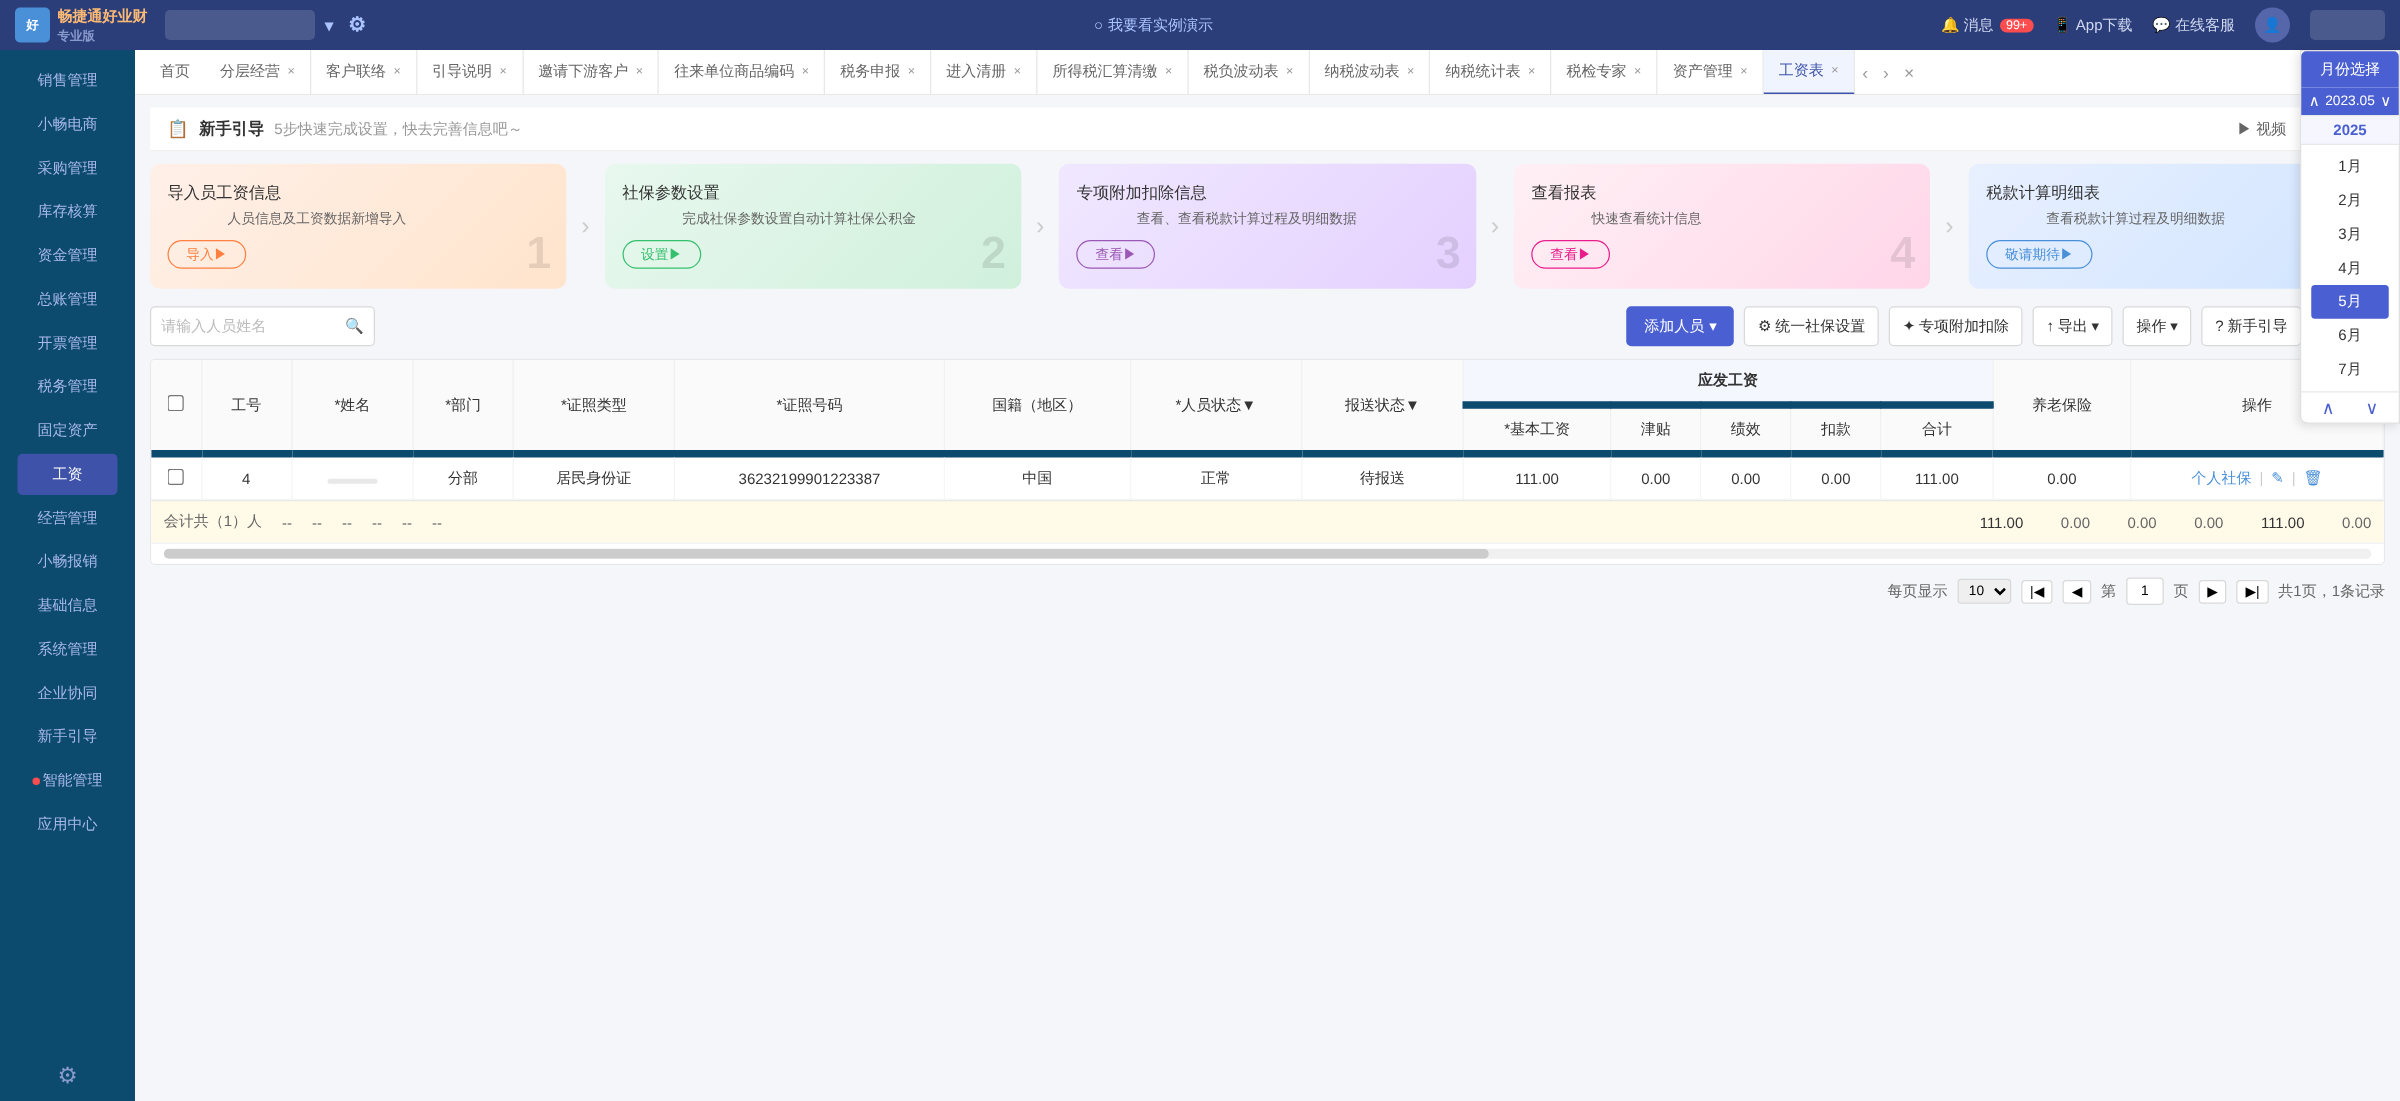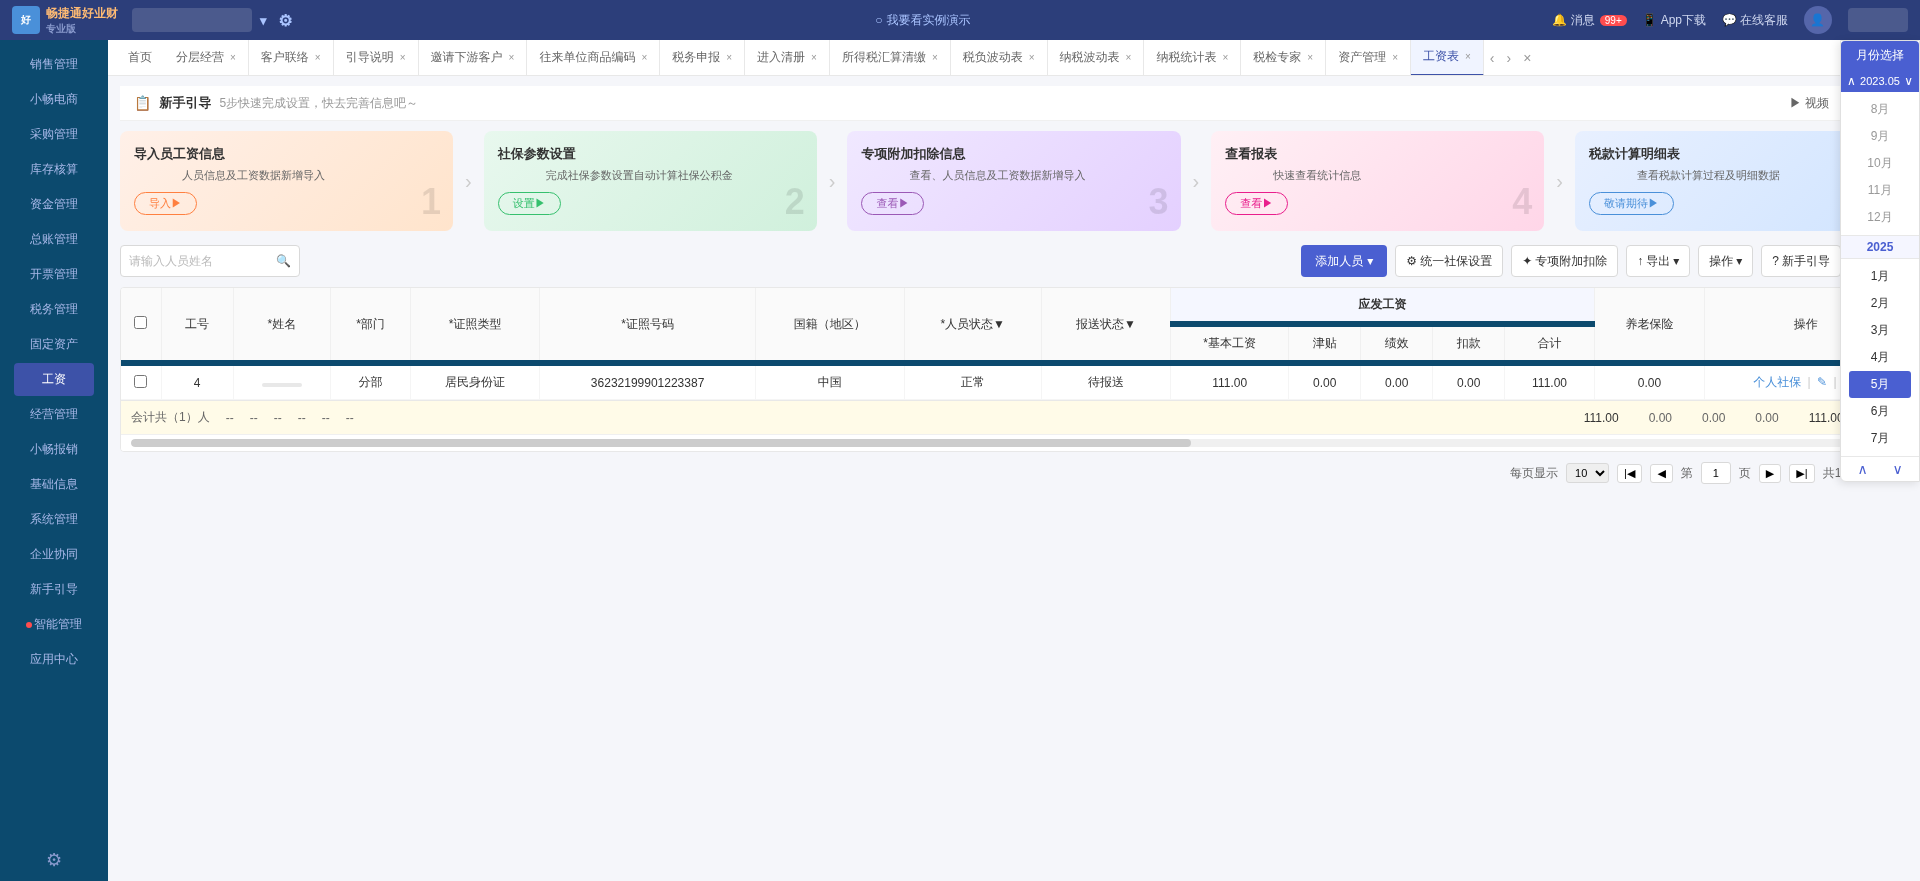--- a/index.html
+++ b/index.html
@@ -45,21 +45,21 @@
 
     
     .steps-container { display: flex; gap: 12px; margin-bottom: 14px; }
     .step-card { border-radius: 8px; padding: 14px; flex: 1; position: relative; min-height: 100px; }
     .step-card.orange { background: linear-gradient(135deg, #fff0e8, #ffe4cc); }
     .step-card.green { background: linear-gradient(135deg, #e8f8ee, #d0f0dc); }
     .step-card.purple { background: linear-gradient(135deg, #f0e8ff, #e4d0ff); }
     .step-card.pink { background: linear-gradient(135deg, #fff0f5, #ffd6e8); }
     .step-card.blue { background: linear-gradient(135deg, #e8f0ff, #d0e4ff); }
     .step-num { font-size: 36px; font-weight: bold; color: rgba(0,0,0,0.1); position: absolute; bottom: 8px; right: 12px; }
-    .step-title { font-size: 13px; font-weight: bold; color: #333; margin-bottom: 4px; }
+    .step-title { font-size: 13px; font-weight: normal; color: #333; margin-bottom: 4px; }
     .step-desc { font-size: 11px; color: #666; line-height: 1.5; margin-left: 48px; }
     .step-btn { display: inline-block; margin-top: 8px; padding: 3px 14px; border-radius: 12px; font-size: 11px; cursor: pointer; border: 1px solid; }
     .step-btn.orange { border-color: #ff8040; color: #ff8040; background: transparent; }
     .step-btn.green { border-color: #36c06e; color: #36c06e; background: transparent; }
     .step-btn.purple { border-color: #9b59b6; color: #9b59b6; background: transparent; }
     .step-btn.pink { border-color: #e91e8c; color: #e91e8c; background: transparent; }
     .step-btn.blue { border-color: #4a90d9; color: #4a90d9; background: transparent; }
     .step-arrow { display: flex; align-items: center; color: #ccc; font-size: 20px; flex-shrink: 0; align-self: center; }
 
     
@@ -258,21 +258,21 @@
             <div class="step-arrow">›</div>
             <div class="step-card green">
               <div class="step-title">社保参数设置</div>
               <div class="step-desc">完成社保参数设置自动计算社保公积金</div>
               <div class="step-btn green">设置▶</div>
               <div class="step-num">2</div>
             </div>
             <div class="step-arrow">›</div>
             <div class="step-card purple">
               <div class="step-title">专项附加扣除信息</div>
-              <div class="step-desc">查看、人员信息及工资数据新增导入</div>
+              <div class="step-desc">查看、查看税款计算过程及明细数据</div>
               <div class="step-btn purple">查看▶</div>
               <div class="step-num">3</div>
             </div>
             <div class="step-arrow">›</div>
             <div class="step-card pink">
               <div class="step-title">查看报表</div>
               <div class="step-desc">快速查看统计信息</div>
               <div class="step-btn pink">查看▶</div>
               <div class="step-num">4</div>
             </div>
@@ -428,27 +428,20 @@
       </div>
     </div>
 
     <div class="month-panel" style="position:fixed;right:0;top:40px;width:80px;height:auto;z-index:200;background:#fff;border:1px solid #e0e0e0;box-shadow:-2px 2px 8px rgba(0,0,0,0.1);border-radius:0 0 0 6px;">
       <div class="month-panel-title">月份选择</div>
       <div style="background:#4a5fd1;color:#fff;text-align:center;padding:4px;font-size:11px;display:flex;align-items:center;justify-content:space-between;padding:4px 6px;">
         <button style="background:none;border:none;color:#fff;cursor:pointer;font-size:12px;">∧</button>
         <span>2023.05</span>
         <button style="background:none;border:none;color:#fff;cursor:pointer;font-size:12px;">∨</button>
       </div>
-      <div class="month-list">
-        <div class="month-item current-year">8月</div>
-        <div class="month-item current-year">9月</div>
-        <div class="month-item current-year">10月</div>
-        <div class="month-item current-year">11月</div>
-        <div class="month-item current-year">12月</div>
-      </div>
       <div style="text-align:center;padding:4px;background:#f5f6ff;font-size:12px;color:#4a5fd1;font-weight:bold;border-top:1px solid #e8e8e8;border-bottom:1px solid #e8e8e8;">2025</div>
       <div class="month-list">
         <div class="month-item">1月</div>
         <div class="month-item">2月</div>
         <div class="month-item">3月</div>
         <div class="month-item">4月</div>
         <div class="month-item active">5月</div>
         <div class="month-item">6月</div>
         <div class="month-item">7月</div>
       </div>

